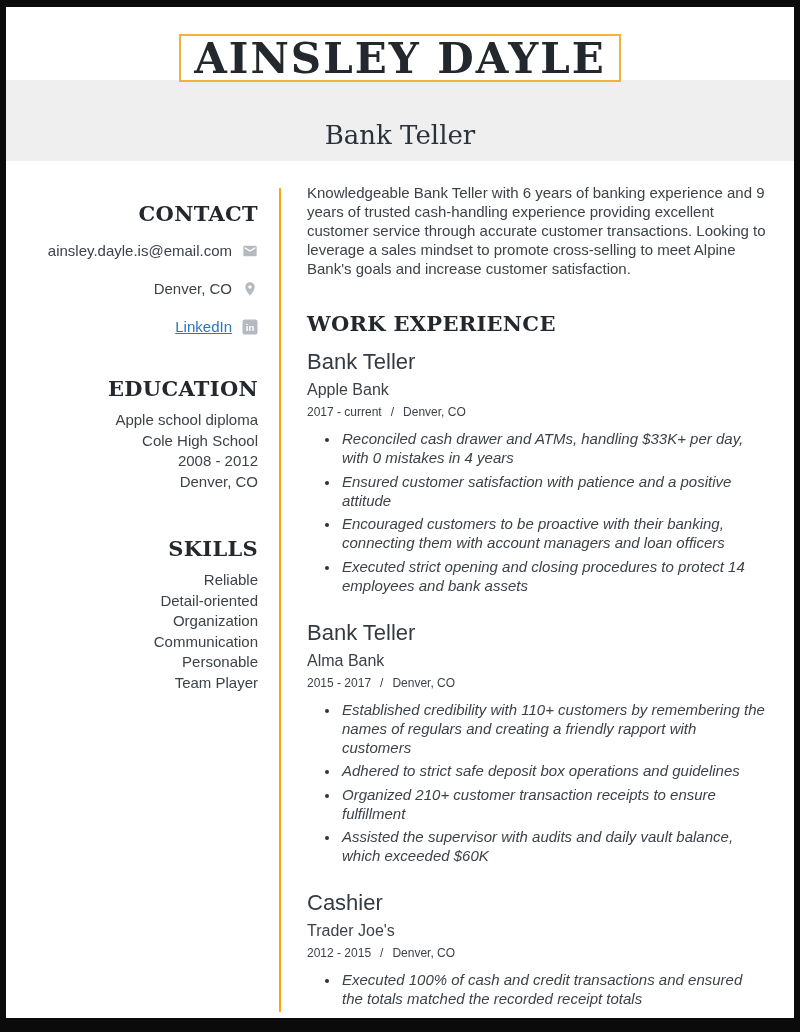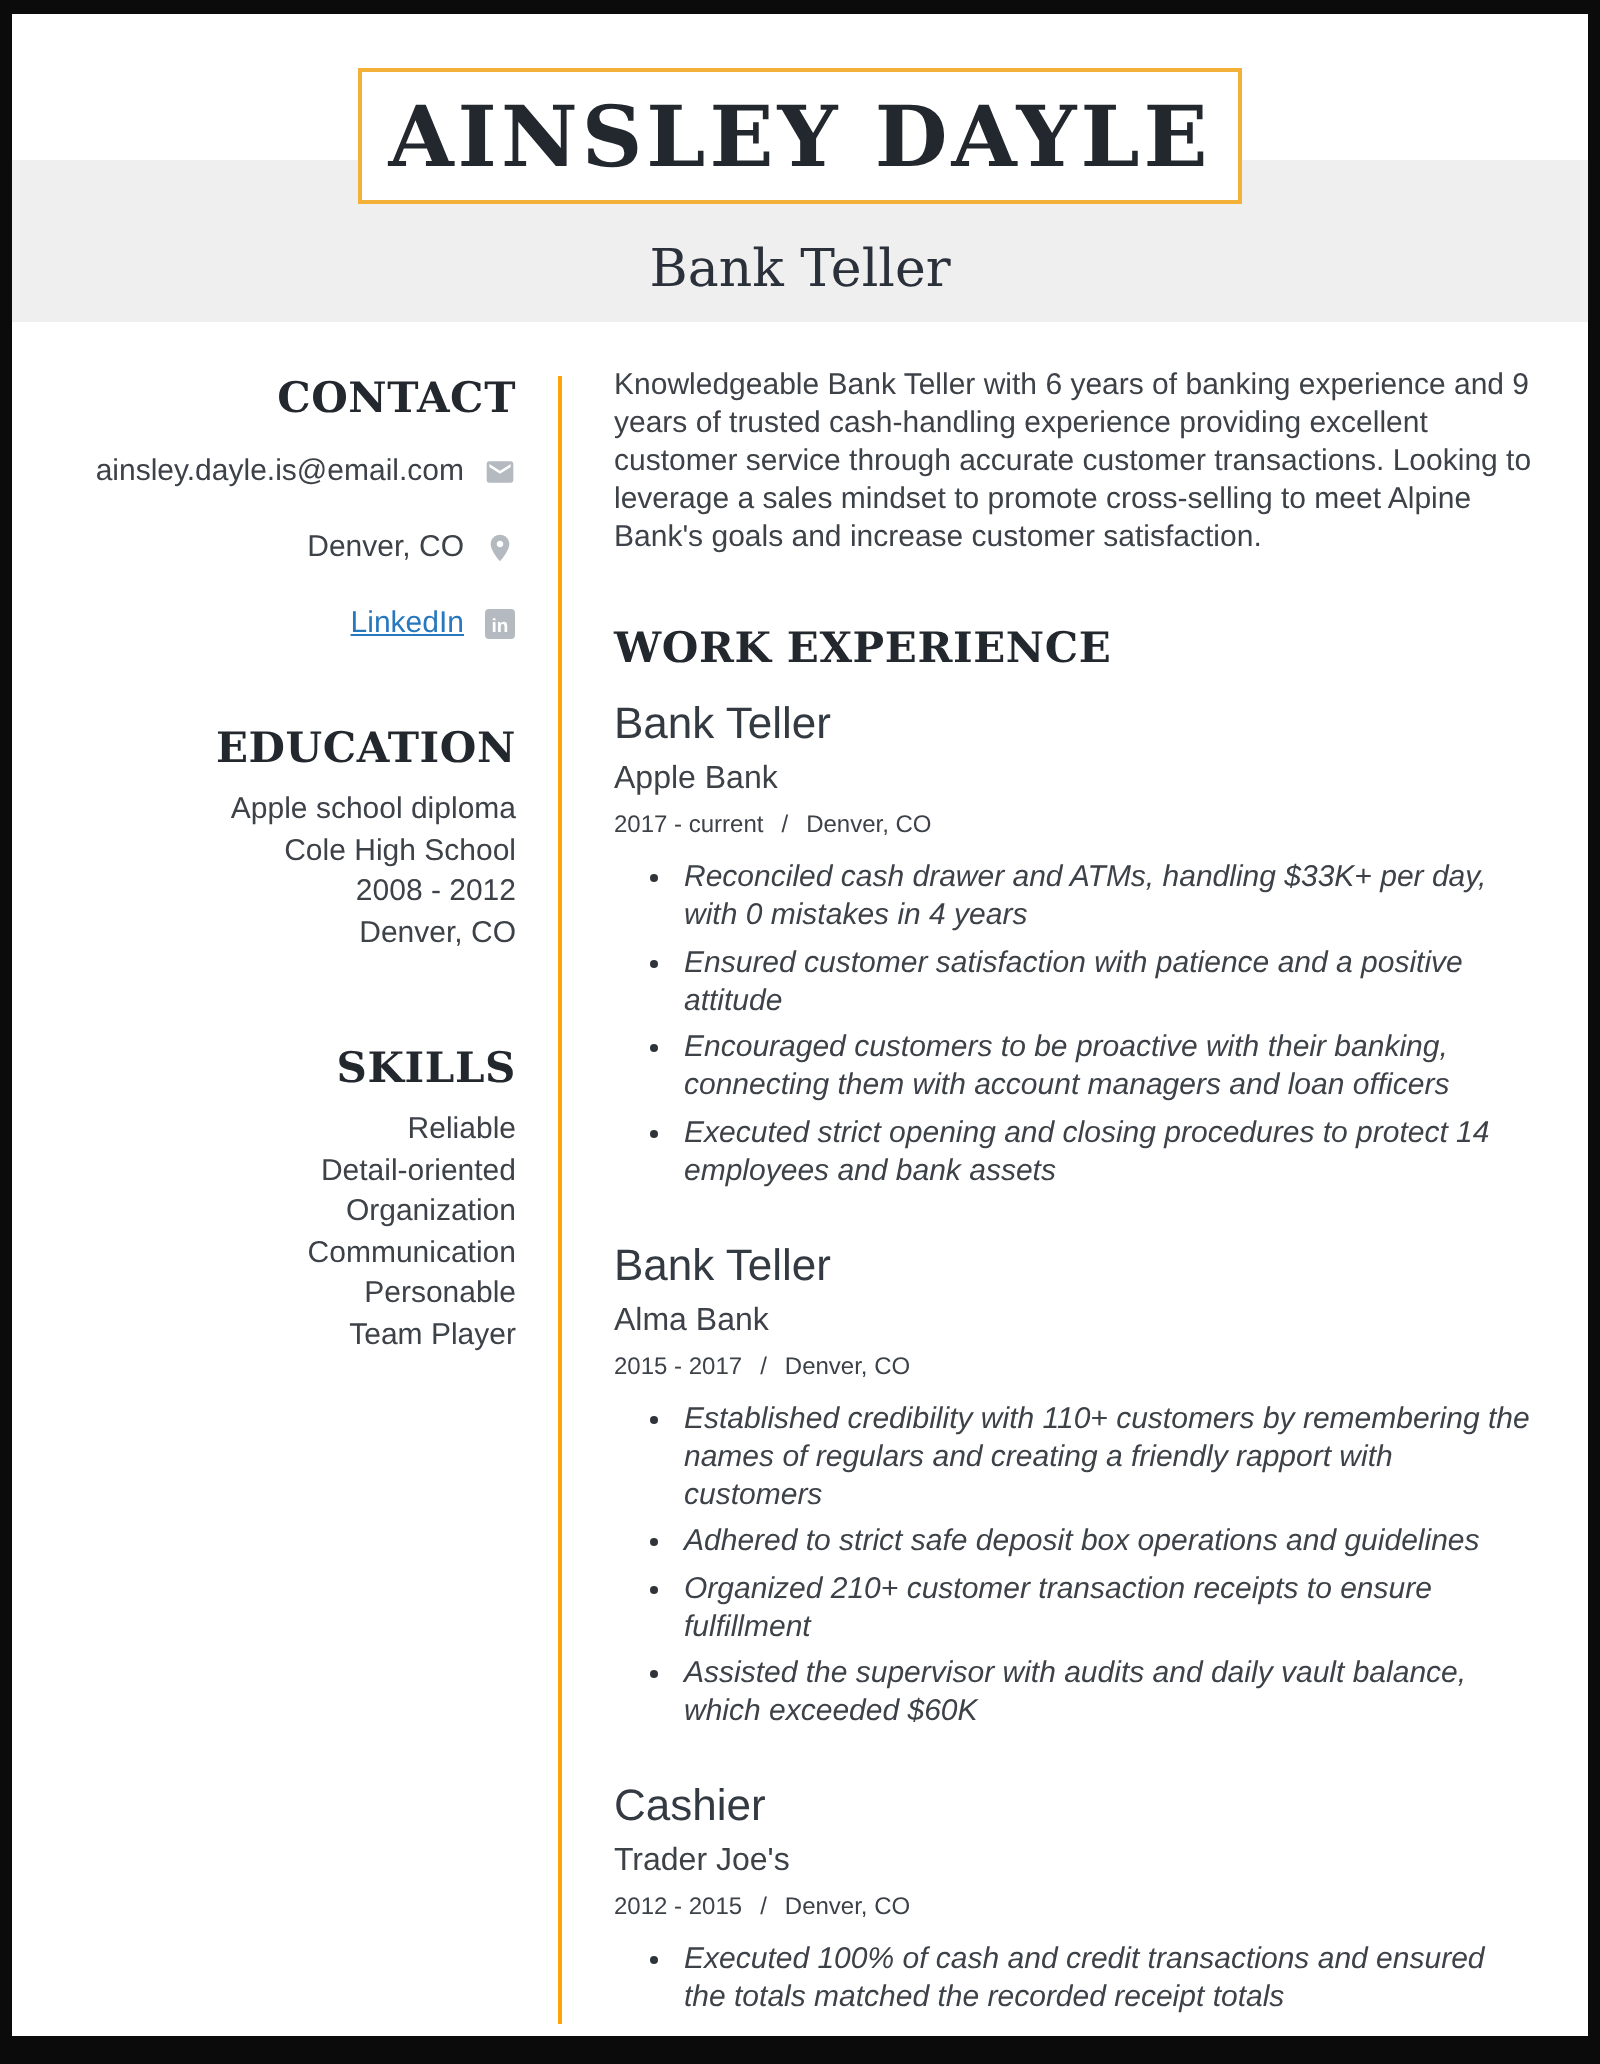--- a/index.html
+++ b/index.html
@@ -21,38 +21,38 @@
     border-style:solid;border-color:var(--border-black);
     border-width:7px 6px 14px 6px;
     font-family:"Liberation Sans","DejaVu Sans",sans-serif;
     color:var(--body-text);
   }
   
   .header{position:relative;height:154px;background:#fff;}
   .band{position:absolute;left:0;right:0;top:73px;height:81px;background:var(--band-gray);}
   .name-box{
     position:absolute;left:50%;transform:translateX(-50%);top:27px;
-    width:442px;height:68px;background:#fff;
+    width:442px;height:48px;background:#fff;
     border:2px solid var(--gold-border);
     display:flex;align-items:center;justify-content:center;z-index:2;
   }
   .name{
     font-family:"DejaVu Serif","Liberation Serif",serif;
     font-weight:700;font-size:42px;letter-spacing:2px;
     color:var(--heading-dark);white-space:nowrap;
   }
   .subtitle-wrap{position:absolute;left:0;right:0;top:102px;height:52px;
     display:flex;align-items:center;justify-content:center;z-index:2;}
   .subtitle{
     font-family:"DejaVu Serif","Liberation Serif",serif;
     font-size:26px;color:#2B313A;
   }
   
   .content{display:flex;height:857px;}
-  .sidebar{flex:none;width:252px;padding-top:25px;text-align:right;}
+  .sidebar{flex:none;width:252px;padding-top:40px;text-align:right;}
   .divider{flex:none;width:2px;background:var(--accent-orange);margin:27px 0 6px 21px;}
   .main{flex:1 1 auto;min-width:0;padding:22px 28px 0 26px;}
   
   .heading{
     font-family:"DejaVu Serif","Liberation Serif",serif;
     font-weight:700;font-size:21px;color:var(--heading-dark);
     letter-spacing:.3px;margin:0 0 9px 0;
   }
   
   .side-section{margin:0;}

